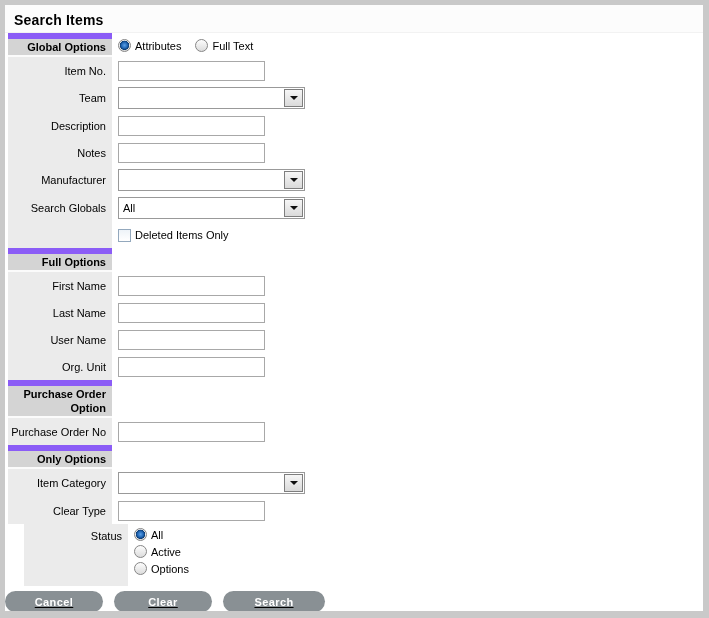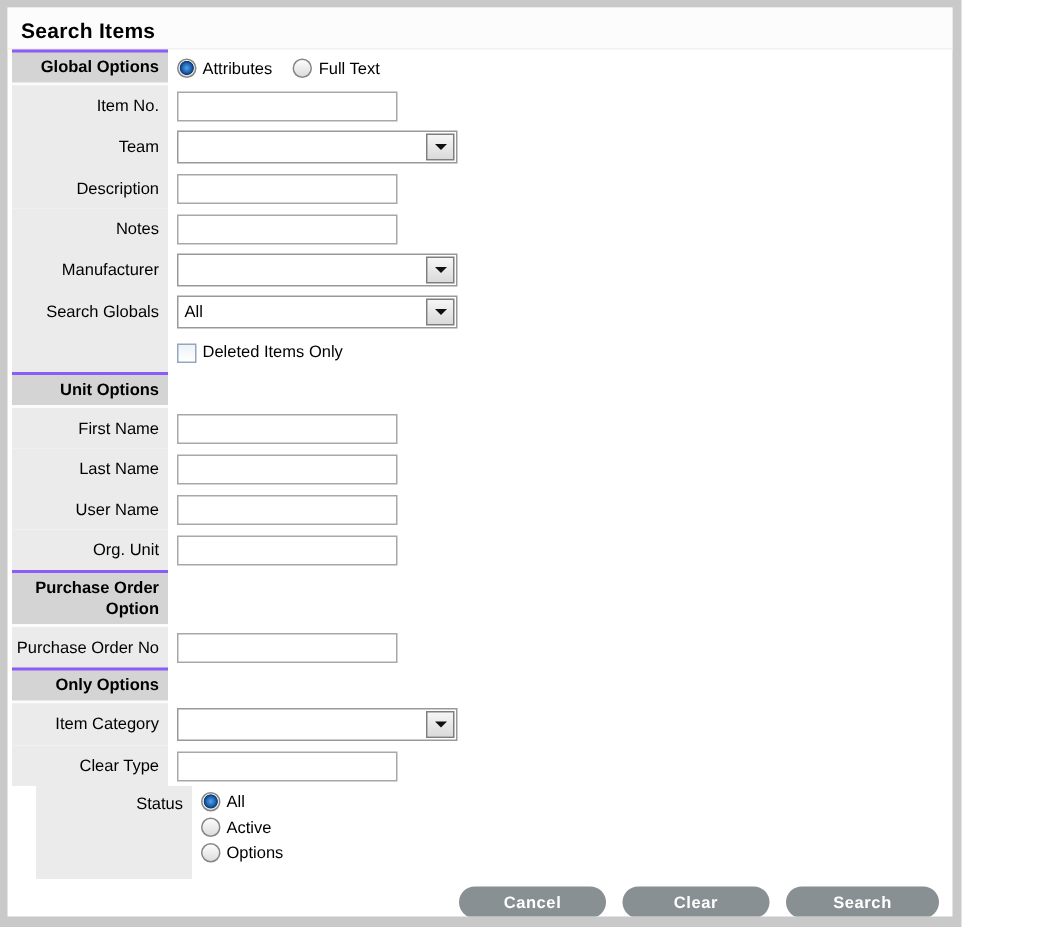--- a/index.html
+++ b/index.html
@@ -1,37 +1,37 @@
 <!DOCTYPE html>
 <html><head>
 <meta charset="utf-8">
 <style>
   * { margin:0; padding:0; box-sizing:border-box; }
   html,body { width:709px; height:618px; }
   body { font-family:"Liberation Sans", sans-serif; font-size:11px; color:#000; }
 
-  .frame { width:641px; height:618px; background:#c9c9c9; padding:5px 6px 7px 5px; }
+  .frame { width:709px; height:618px; background:#c9c9c9; padding:5px 6px 7px 5px; }
   .content { width:100%; height:100%; background:#ffffff; overflow:hidden; }
 
   .titlebar { height:28px; padding:7px 0 0 9px; background:#fcfcfc; border-bottom:1px solid #f2f2f2; }
   .title { font-size:14px; font-weight:bold; letter-spacing:0.2px; }
 
   .form { margin-left:3px; }
   .row { display:flex; align-items:center; }
   .cell-label {
     width:104px; flex:0 0 104px; background:#ebebeb;
     text-align:right; padding-right:6px; font-size:11px; align-self:stretch;
     display:flex; align-items:center; justify-content:flex-end;
   }
   .cell-ctrl { flex:1; padding-left:6px; display:flex; align-items:center; }
 
   .row-hdr { height:24px; }
   .row-hdr .cell-label {
     background:#d4d4d4; font-weight:bold;
-    border-top:2px solid #8b5cf6; border-bottom:2px solid #fbfbfb;
+    border-top:6px solid #8b5cf6; border-bottom:2px solid #fbfbfb;
   }
   .row-hdr-tall { height:38px; }
   .row-hdr-tall .cell-label { line-height:14px; text-align:right; }
 
   .row-input { height:27px; }
   .row-combo { height:28px; }
   .row-check { height:26px; }
   .row-status { height:62px; align-items:flex-start;padding-left:16px; }
   .row-status .cell-label { align-items:flex-start; padding-top:6px; }
   .row-status .cell-ctrl { padding-top:4px; }
@@ -65,21 +65,21 @@
 
   .check {
     -webkit-appearance:none; appearance:none; width:13px; height:13px;
     border:1px solid #93a8bd; background:linear-gradient(#eef3f8,#ffffff); flex:0 0 13px;
   }
 
   .radio-group-inline { display:flex; align-items:center; gap:14px; }
   .radio-item { display:flex; align-items:flex-end; }
   .radio-stack { display:flex; flex-direction:column; gap:4px; }
 
-  .footer { display:flex; justify-content:flex-end; gap:11px; padding:5px 9px 0 0; }
+  .footer { display:flex; justify-content:flex-start; gap:11px; padding:5px 9px 0 0;text-decoration:underline; }
   .btn {
     height:21px; border:none; border-radius:11px; background:#899094; color:#ffffff;
     font-family:"Liberation Sans", sans-serif; font-weight:bold; font-size:11px;
     letter-spacing:0.4px; cursor:pointer; width:98px;
   }
   .btn-search { width:102px; }
 </style>
 </head>
 <body>
 
@@ -167,21 +167,21 @@
 
       <div class="row row-check">
         <div class="cell-label"></div>
         <div class="cell-ctrl">
           <input type="checkbox" class="check" style="">
           <span class="rlabel">Deleted Items Only</span>
         </div>
       </div>
 
       <div class="row row-hdr">
-        <div class="cell-label">Unit Options</div>
+        <div class="cell-label">Full Options</div>
         <div class="cell-ctrl"></div>
       </div>
 
       <div class="row row-input">
         <div class="cell-label">First Name</div>
         <div class="cell-ctrl">
           <input type="text" class="txt" value="" style="">
         </div>
       </div>
 

